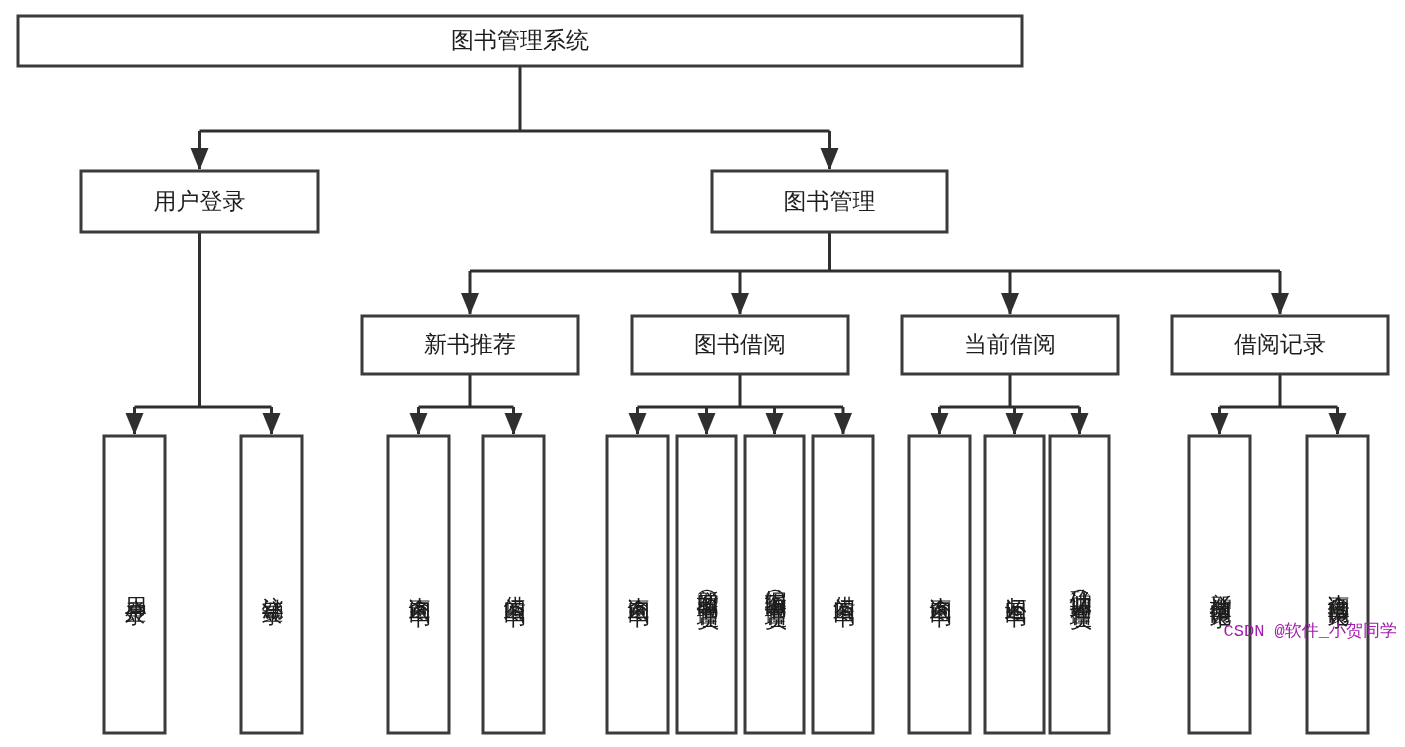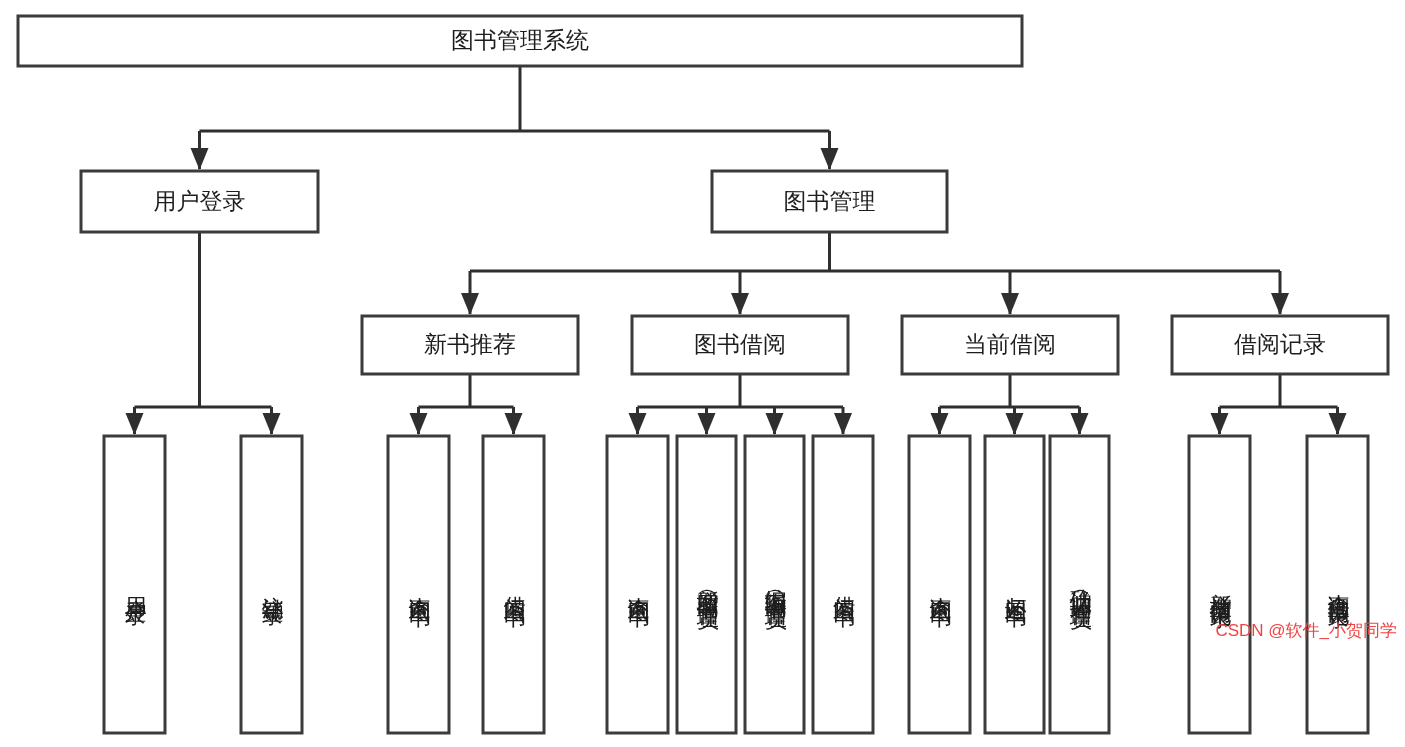--- a/index.html
+++ b/index.html
@@ -56,22 +56,22 @@
     font-size: 22px;
     writing-mode: vertical-rl;
     text-orientation: upright;
     letter-spacing: 3px;
   }
   .watermark {
     position: absolute;
     right: 8px;
     bottom: 6px;
     font-size: 17px;
-    color: #ef4444;
-    font-family: Liberation Sans, sans-serif;
+    color: #a21caf;
+    font-family: Liberation Mono, monospace;
     white-space: nowrap;
     user-select: none;
     margin-top: 20px;
   }
 </style>
 </head>
 <body>
 
 <div id="diagram-root">
   <svg class="diagram-canvas" viewBox="0 0 1405 747">

